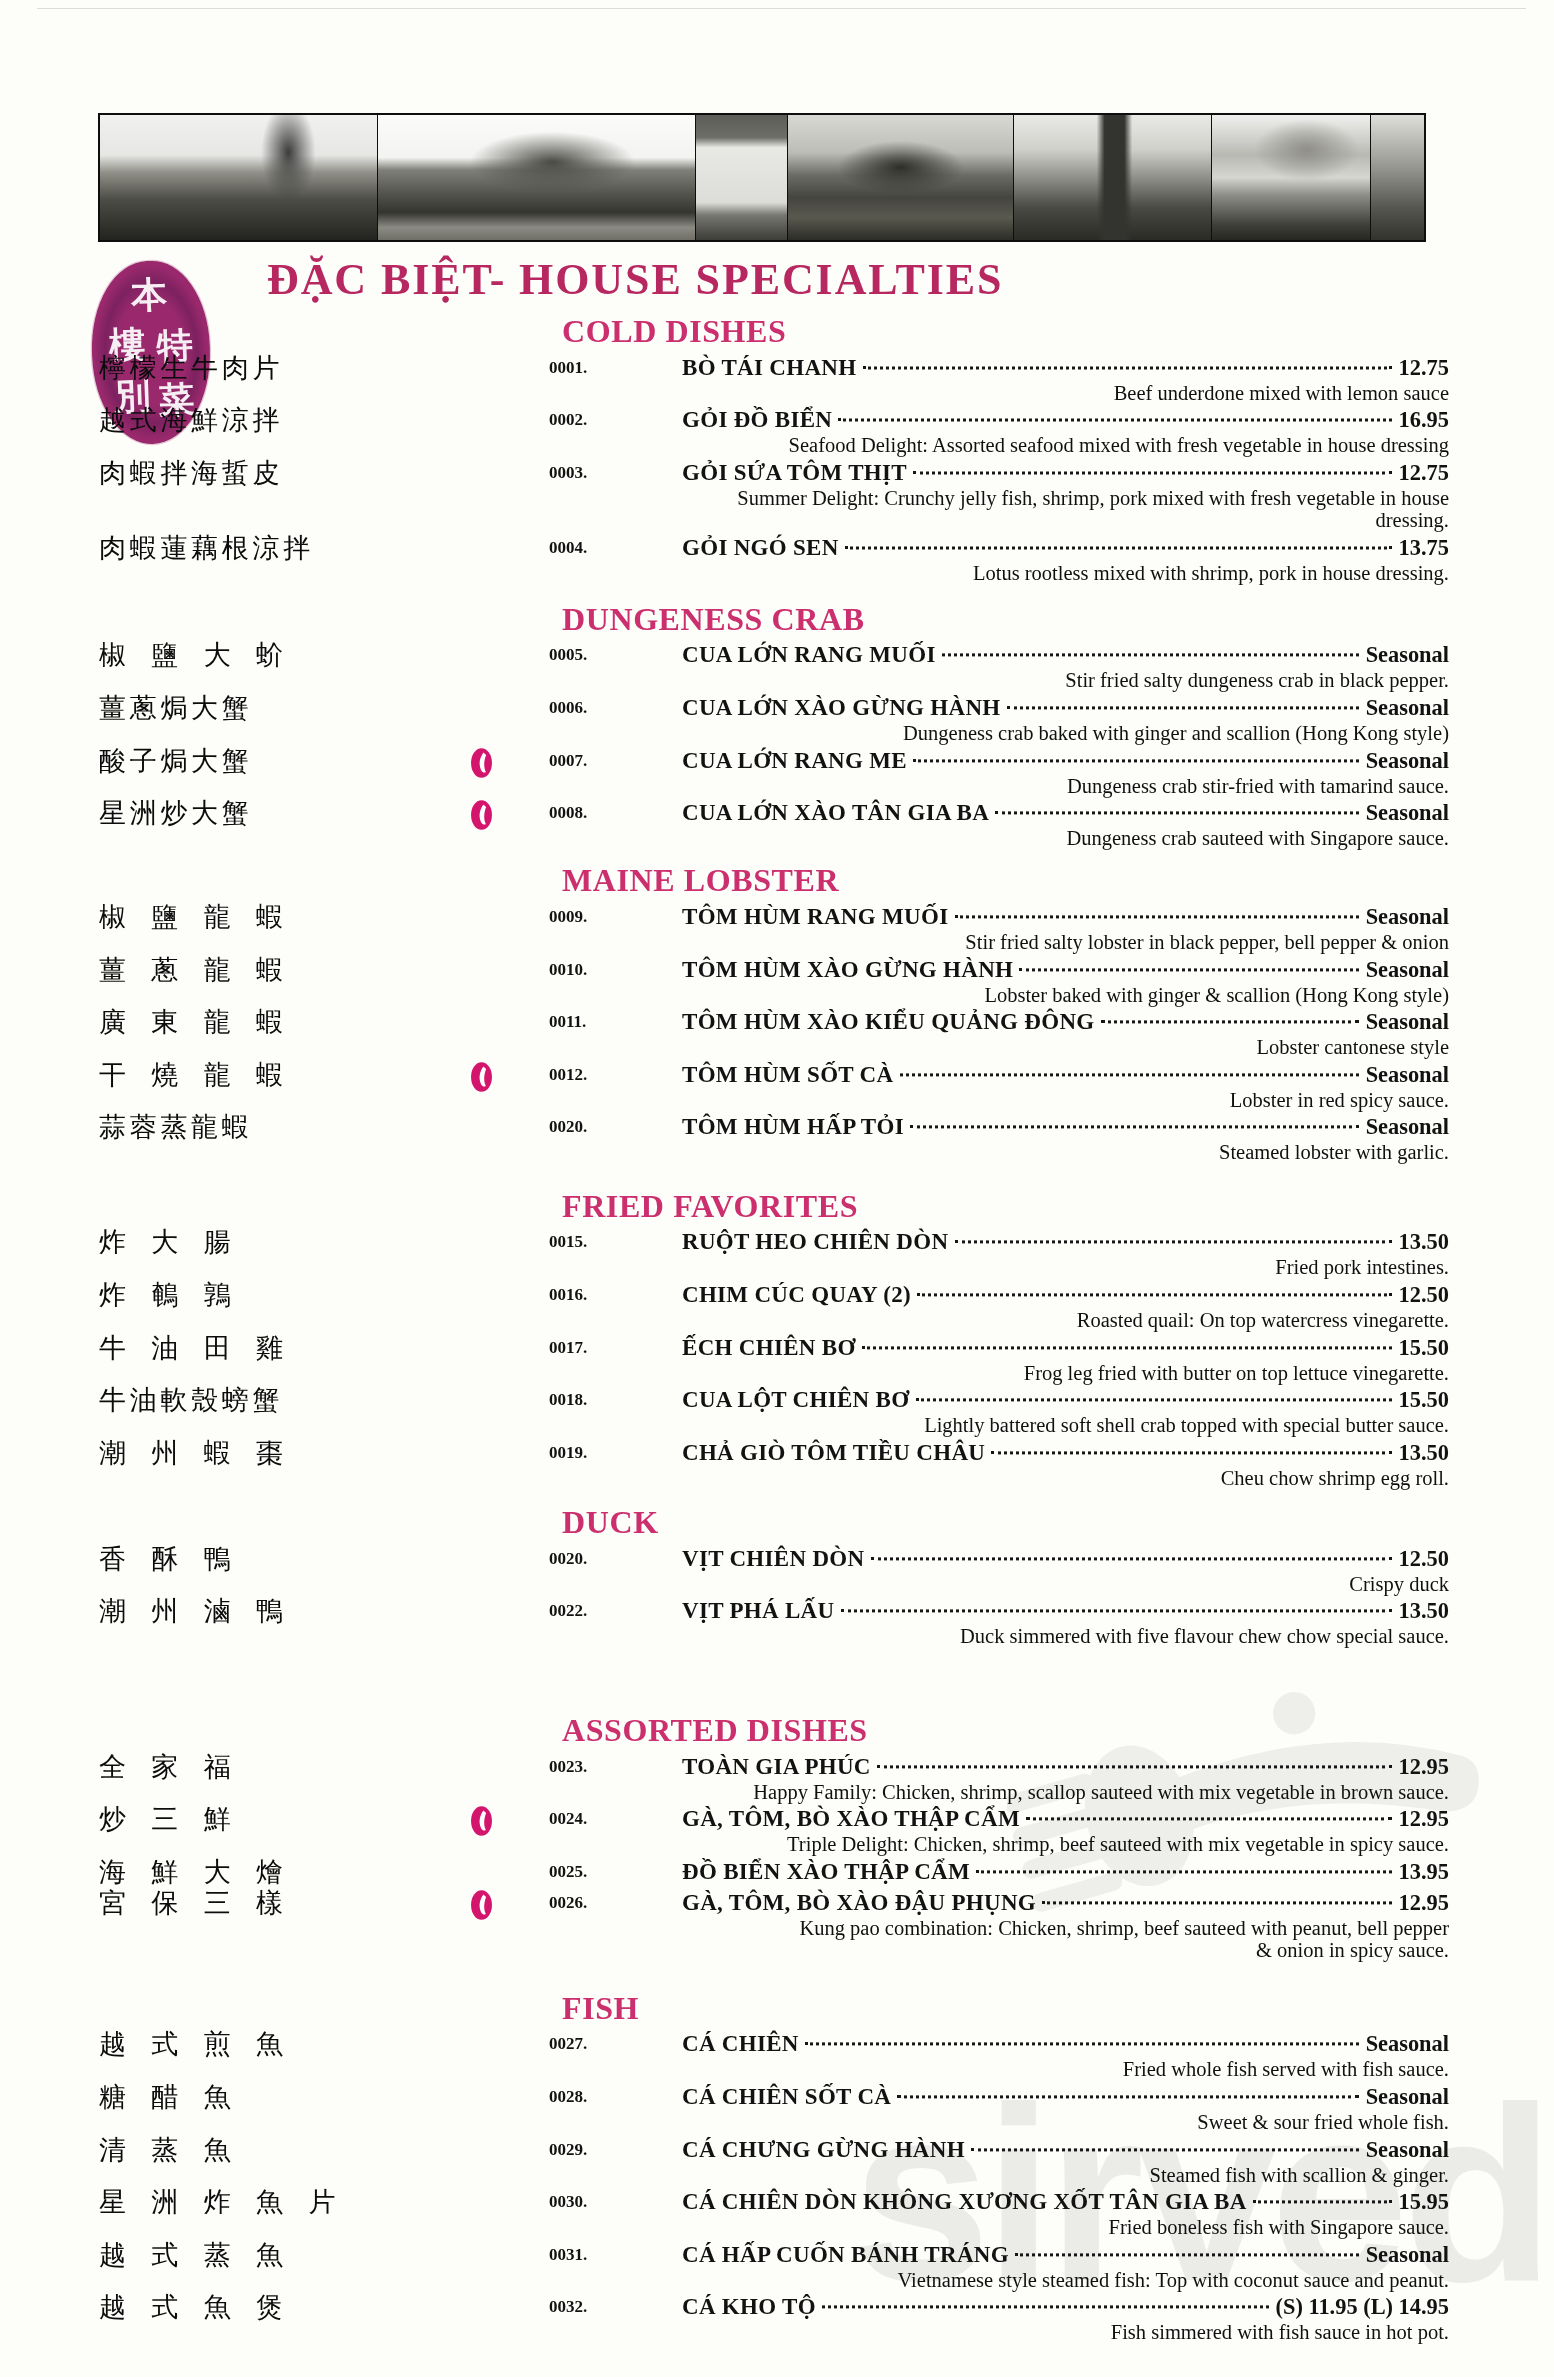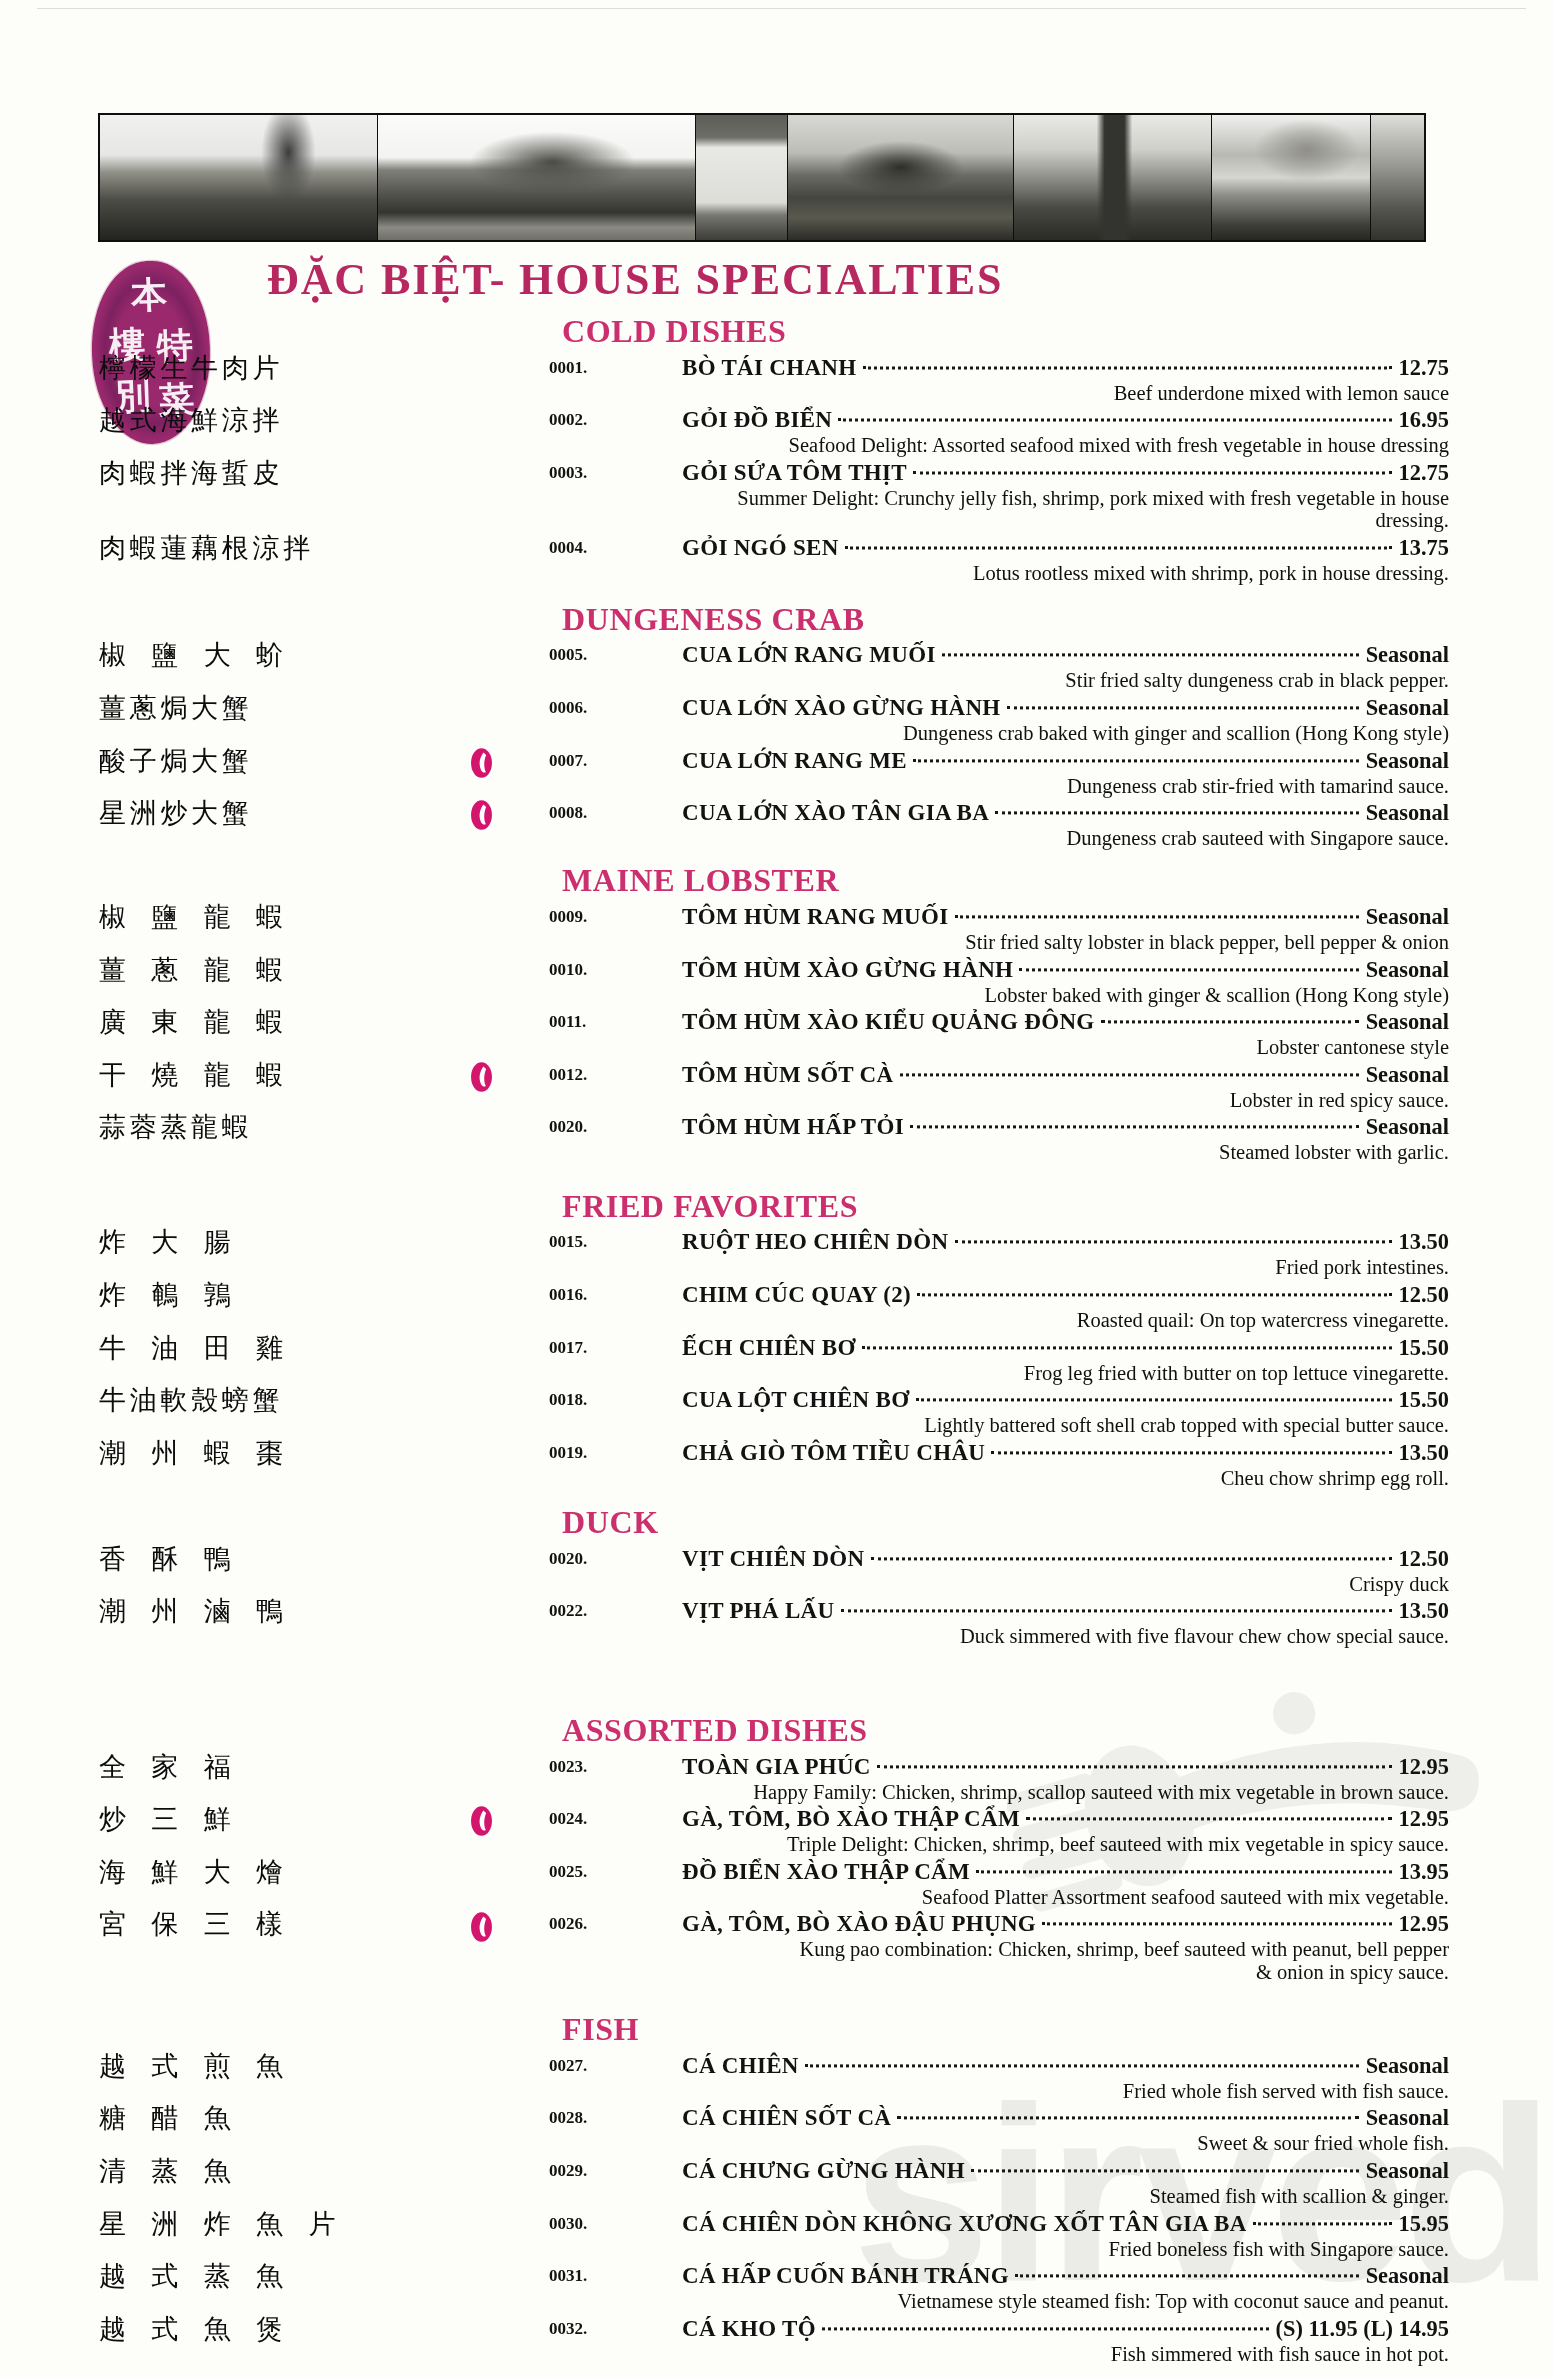--- a/index.html
+++ b/index.html
@@ -464,21 +464,20 @@
         <div class="item">
           <div class="zh">海 鮮 大 燴</div>
           <div class="flag"></div>
           <div class="num">0025.</div>
           <div class="entry">
             <div class="line">
               <span class="vn">ĐỒ BIỂN XÀO THẬP CẨM</span>
               <span class="dots"></span>
               <span class="price">13.95</span>
             </div>
-            <div class="desc">Seafood Platter Assortment seafood sauteed with mix vegetable.</div>
           </div>
         </div>
         <div class="item">
           <div class="zh">宮 保 三 樣</div>
           <div class="flag">
             <svg width="25" height="32" viewBox="0 0 40 52">
               <ellipse cx="20" cy="26" rx="17" ry="24" fill="#d4156e"></ellipse>
               <path d="M23 9 C17 18 15 27 19 37 C20.5 41 25 43 27 40.5 C23.5 34 23.5 23 27.5 13 Z" fill="#fff"></path>
             </svg>
           </div>

